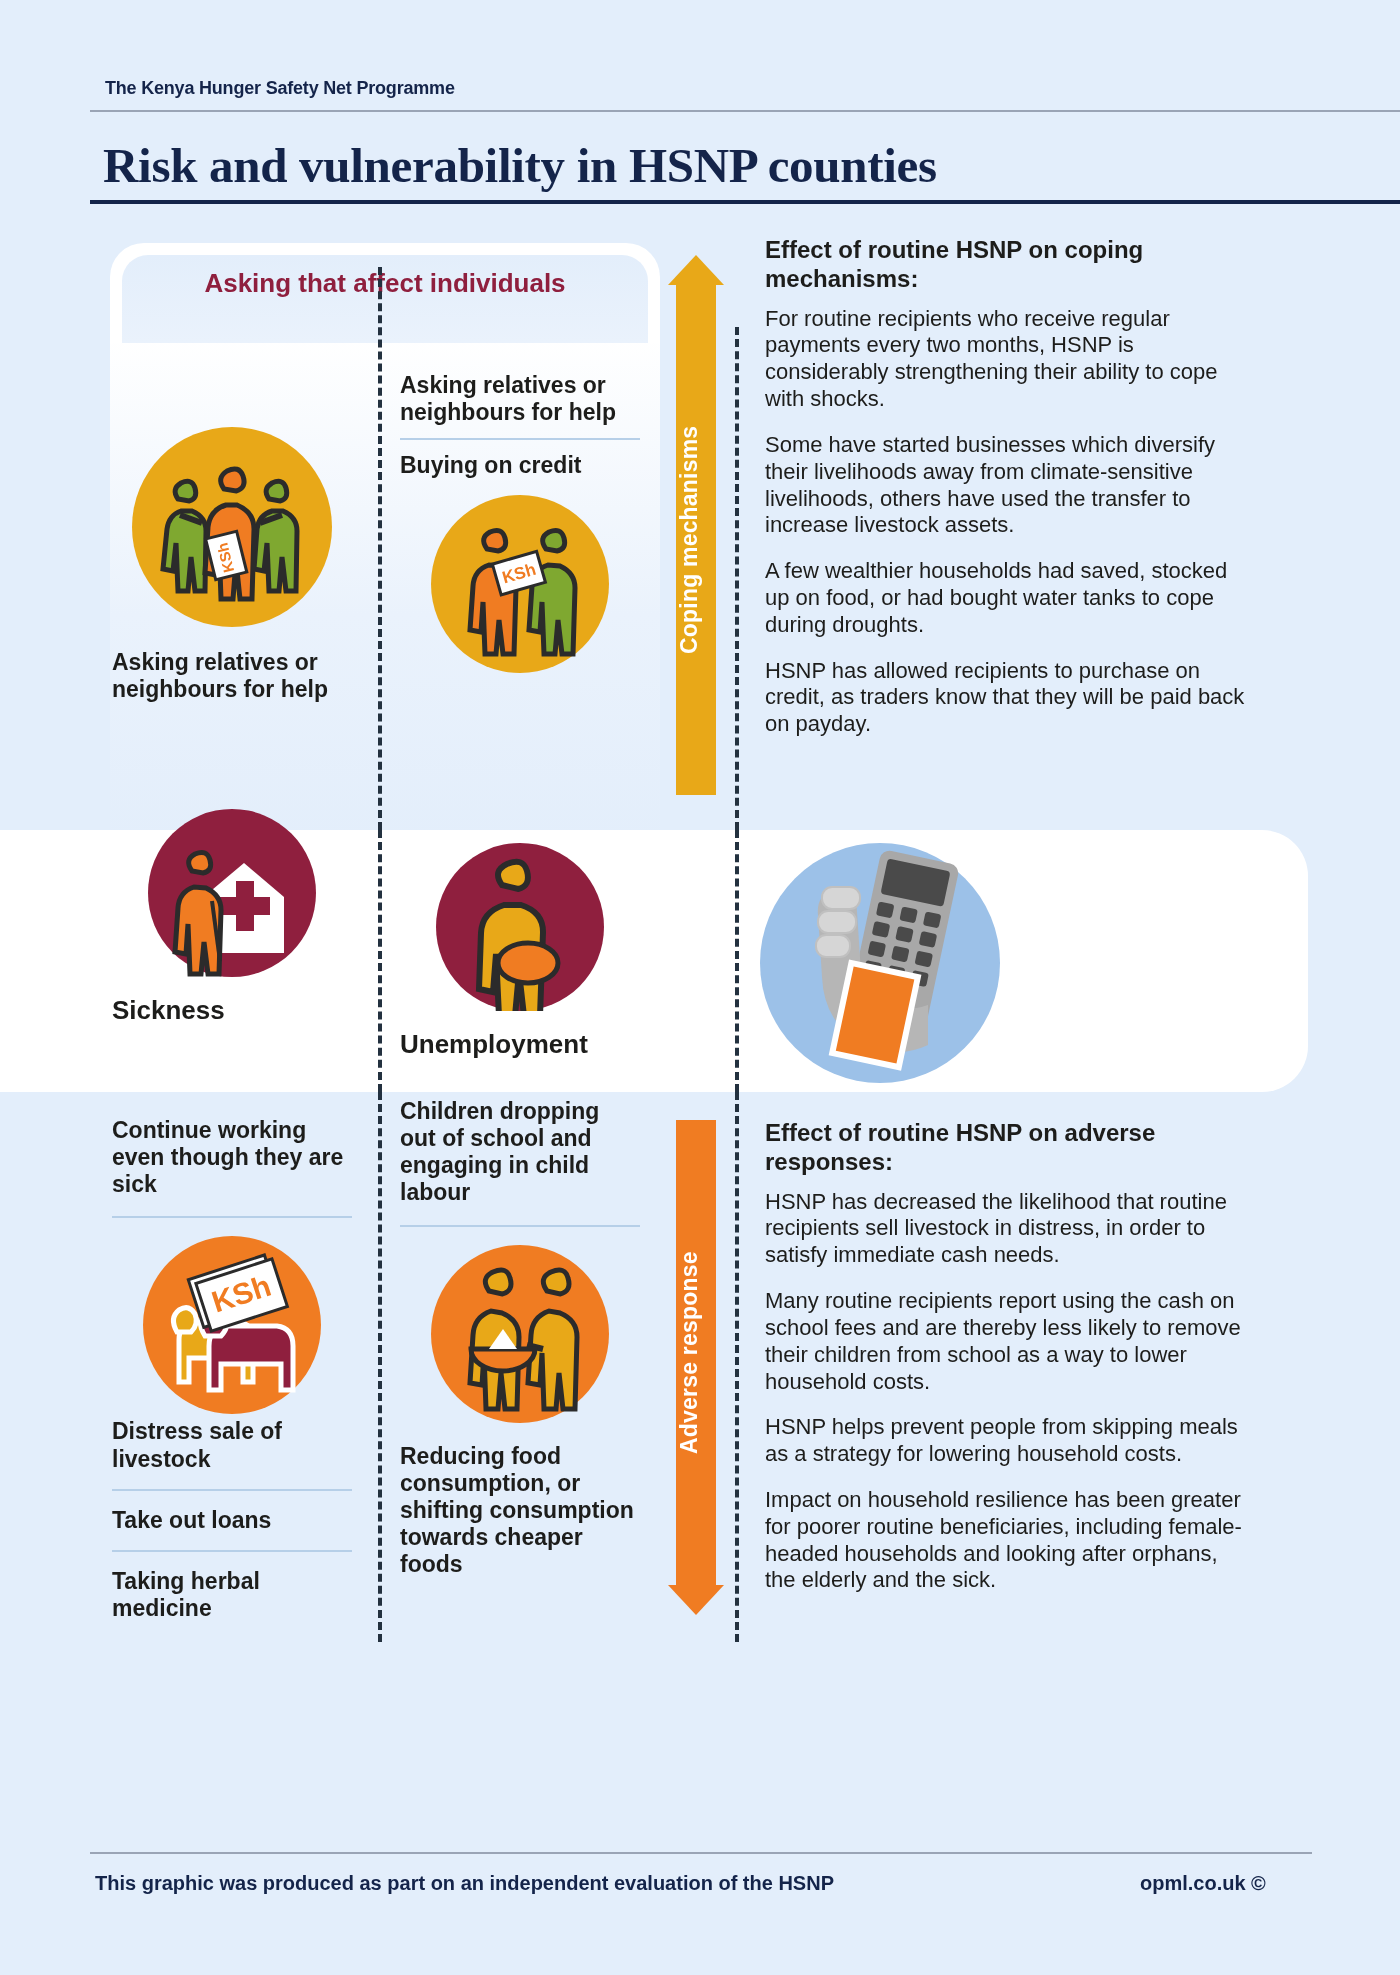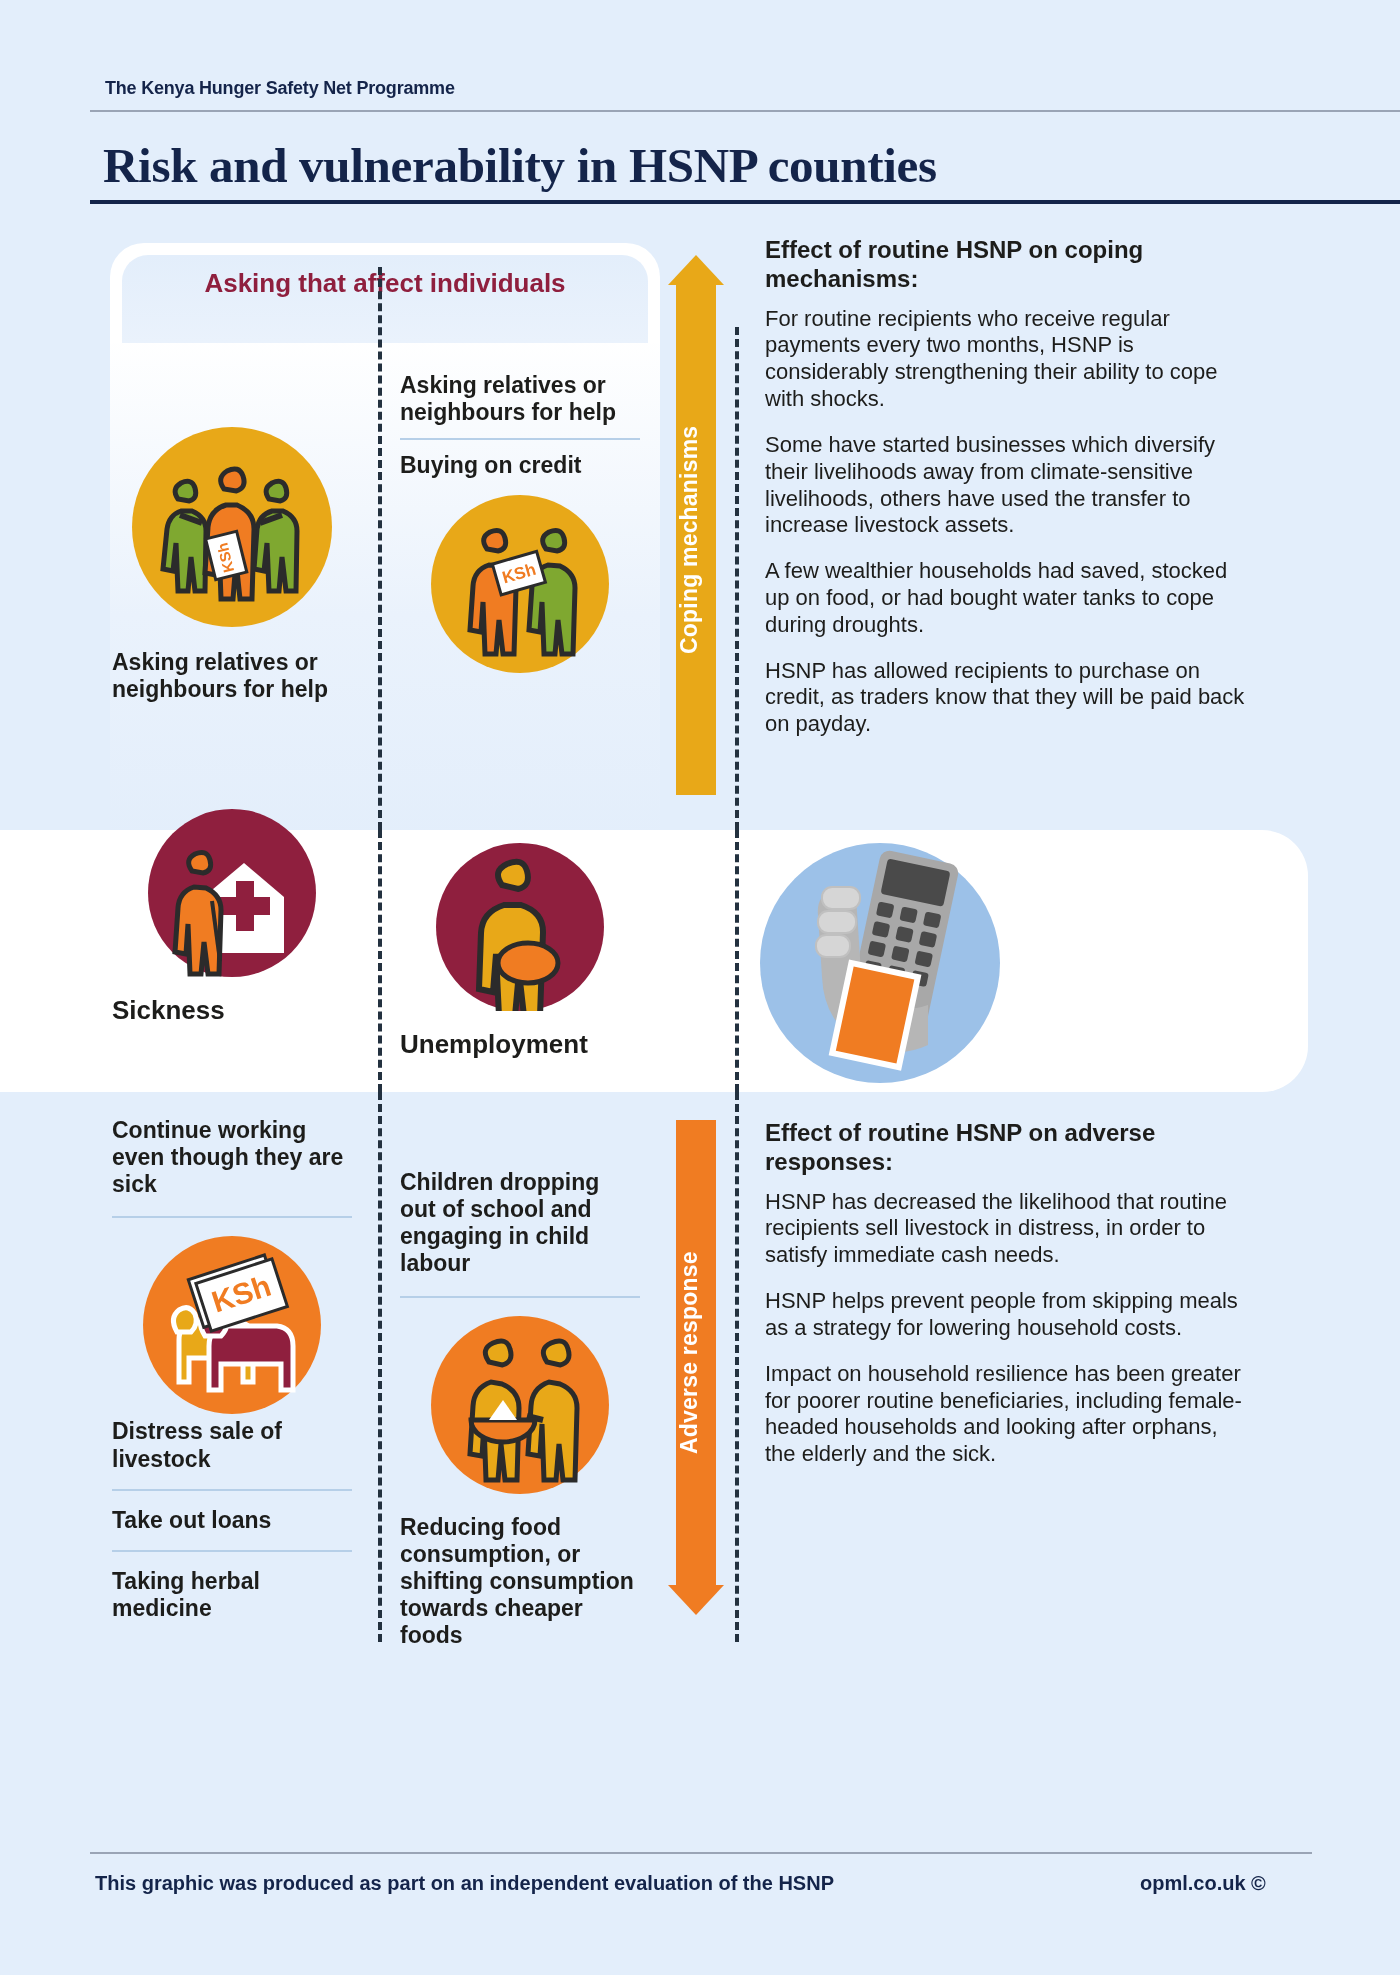--- a/index.html
+++ b/index.html
@@ -324,21 +324,21 @@
         </g>
       </svg>
     </div>
     <div class="cell-label" style="margin-top:4px;">Distress sale of livestock</div>
     <div class="hairline" style="margin-top:16px;margin-bottom:16px;"></div>
     <div class="cell-label">Take out loans</div>
     <div class="hairline" style="margin-top:16px;margin-bottom:16px;"></div>
     <div class="cell-label">Taking herbal medicine</div>
   </div>
 
-  <div class="col" style="left:400px; top:954px;">
+  <div class="col" style="left:400px; top:883px;">
     <div class="cell-label">Children dropping out of school and engaging in child labour</div>
     <div class="hairline" style="margin-top:18px;margin-bottom:18px;"></div>
     <div class="circ c-orange" style="width:178px;height:178px;">
       <svg viewBox="0 0 178 178" width="178" height="178" style="position:absolute;inset:0;">
         <g stroke="#2b2b2b" stroke-width="5" fill="none">
           <path d="M58 46 q-9 -13 4 -19 q14 -6 17 6 q4 13 -8 16 z" fill="#e8a818"></path>
           <path d="M60 66 q-17 6 -18 24 l-3 48 l12 2 l2 -32 l2 56 l12 0 l3 -36 l4 36 l12 0 l2 -72 q0 -17 -17 -24 z" fill="#e8a818"></path>
           <path d="M116 46 q-9 -13 4 -19 q14 -6 17 6 q4 13 -8 16 z" fill="#e8a818"></path>
           <path d="M118 66 q-17 6 -18 24 l-3 48 l12 2 l2 -32 l2 56 l12 0 l3 -36 l4 36 l12 0 l2 -72 q0 -17 -17 -24 z" fill="#e8a818"></path>
           <path d="M96 100 l16 4" stroke-width="6"></path>
@@ -353,20 +353,21 @@
   <div class="arrow arrow-orange" style="left:668px; top:905px;">
     <div class="body" style="height:465px; position:relative;">
       <div class="arrow-label" style="height:465px;">Adverse response</div>
     </div>
     <div class="foot"></div>
   </div>
 
   <div class="rtext" style="left:765px; top:903px;">
     <h3>Effect of routine HSNP on adverse responses:</h3>
     <p>HSNP has decreased the likelihood that routine recipients sell livestock in distress, in order to satisfy immediate cash needs.</p>
+    <p>Many routine recipients report using the cash on school fees and are thereby less likely to remove their children from school as a way to lower household costs.</p>
     <p>HSNP helps prevent people from skipping meals as a strategy for lowering household costs.</p>
     <p>Impact on household resilience has been greater for poorer routine beneficiaries, including female-headed households and looking after orphans, the elderly and the sick.</p>
   </div>
 
 </div>
 
 <div class="footer-rule"></div>
 <div class="footer-left">This graphic was produced as part on an independent evaluation of the HSNP</div>
 <div class="footer-right">opml.co.uk ©</div>
 

